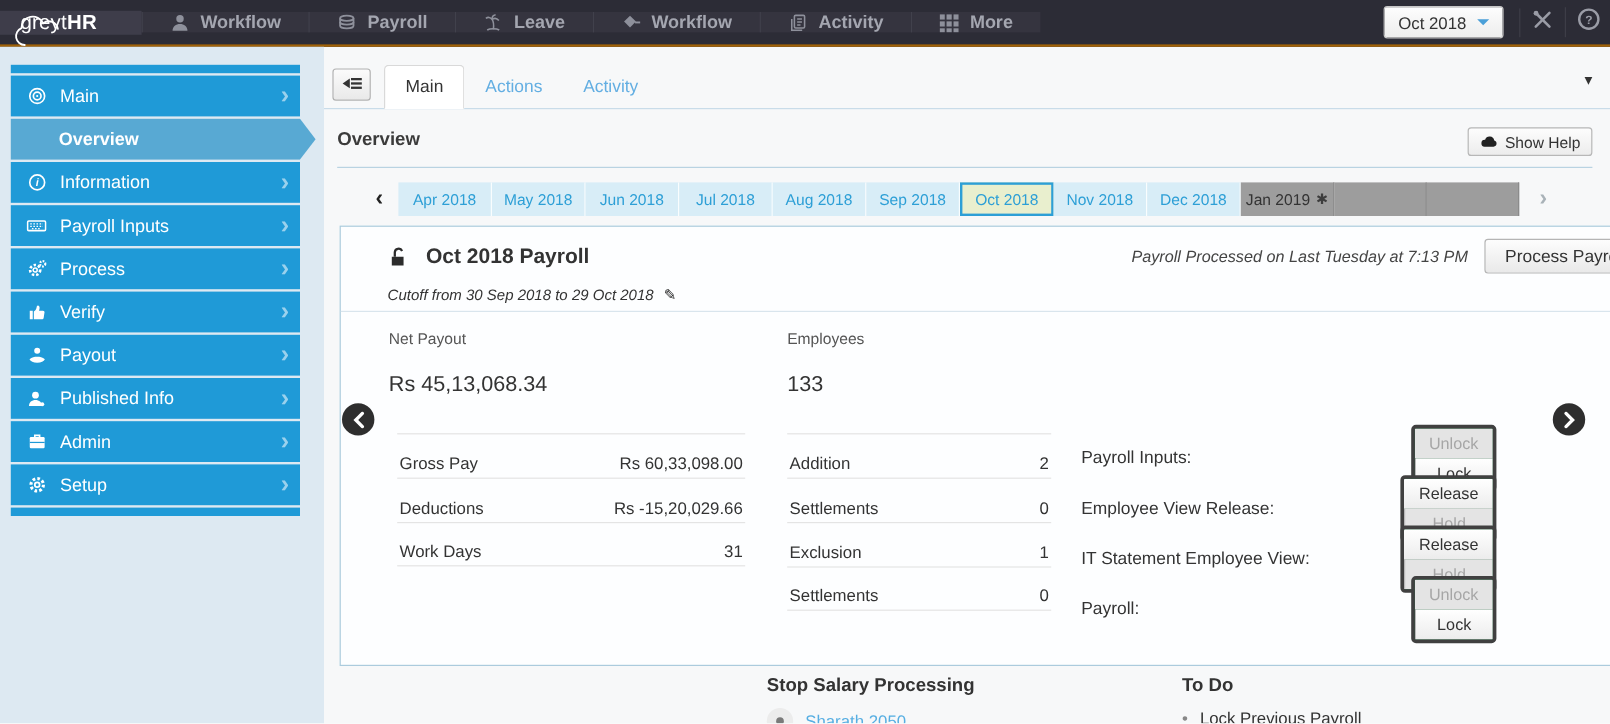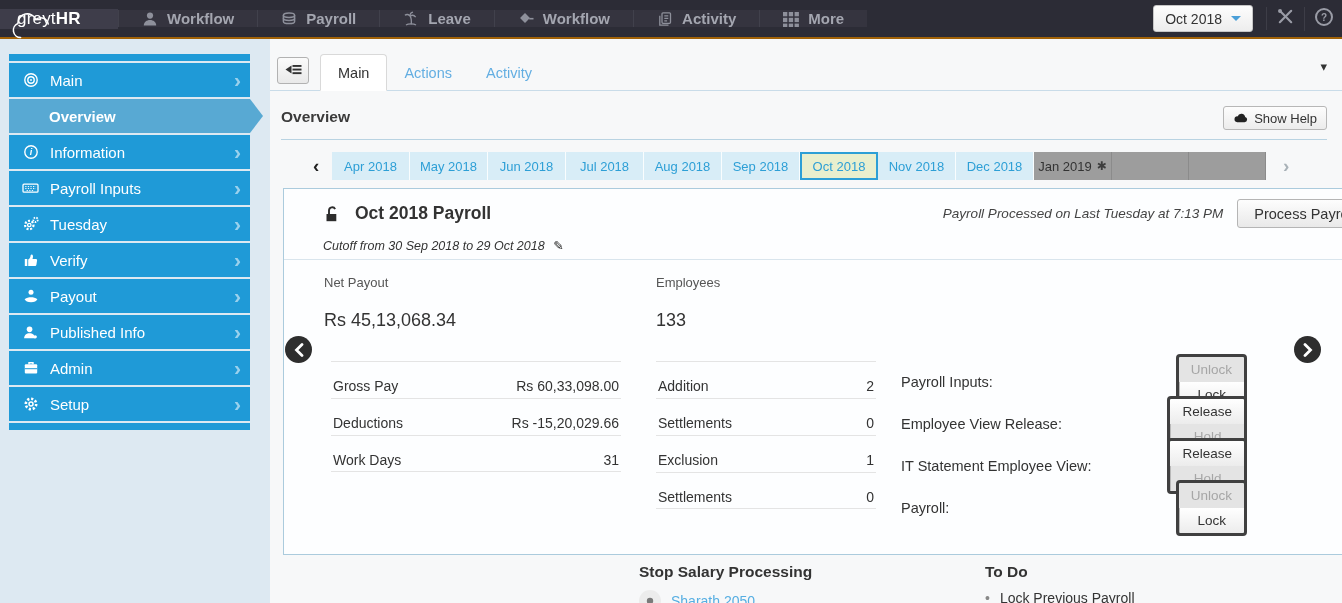--- a/index.html
+++ b/index.html
@@ -81,22 +81,22 @@
   .cutoff { position:absolute; left:39px; top:49px; font-style:italic; font-size:12.5px; color:#333; }
   .pencil { font-style:normal; margin-left:5px; color:#222; cursor:pointer; }
   .card-divider { position:absolute; left:0; right:0; top:70px; border-top:1px solid #d9e5ed; }
   .stat { position:absolute; top:86px; }
   .stat.net { left:40px; } .stat.emp { left:372px; }
   .stat-label { font-size:13px; color:#555; margin-bottom:20px; }
   .stat-value { font-size:18px; color:#333; }
 
   .tbl { position:absolute; top:172px; }
   .tbl.t1 { left:47px; width:290px; } .tbl.t2 { left:372px; width:220px; }
-  .trow { height:37px; display:flex; justify-content:space-between; align-items:flex-start;
-          border-top:1px solid #e4e4e4; font-size:14px; color:#333; padding:16px 2px; }
+  .trow { height:37px; display:flex; justify-content:space-between; align-items:flex-end;
+          border-top:1px solid #e4e4e4; font-size:14px; color:#333; padding:4px 2px; }
   .trow:last-child { border-bottom:1px solid #e4e4e4; }
 
   .ctl { position:absolute; left:617px; top:172px; width:346px; }
   .c3row { height:42px; display:flex; justify-content:space-between; align-items:center; }
   .c3label { font-size:14.5px; color:#333; }
   .seg { display:inline-flex; border:3px solid #404040; border-radius:4px; overflow:hidden; background:#14532d;flex-direction:column; }
   .seg-btn { padding:5px 12px; font-size:13.5px; border:none; background:#e4e4e4; color:#a6a6a6; font-family:inherit; cursor:pointer; }
   .seg-btn.lit { background:linear-gradient(#fff,#ececec); color:#333; }
   .seg-btn + .seg-btn { border-left:1px solid #b9b9b9; }
 
@@ -265,21 +265,21 @@
     </div>
 
     <div class="side-item">
       <span class="s-ic">
         <svg width="16" height="16" viewBox="0 0 16 16">
             <circle cx="6.3" cy="9" r="4.2" fill="none" stroke="#fff" stroke-width="2.2" stroke-dasharray="2 1.6"></circle>
             <circle cx="6.3" cy="9" r="1.7" fill="none" stroke="#fff" stroke-width="1.3"></circle>
             <circle cx="12.6" cy="3.8" r="2.2" fill="none" stroke="#fff" stroke-width="1.8" stroke-dasharray="1.4 1.1"></circle>
           </svg>
       </span>
-      <span class="s-label">Tuesday</span>
+      <span class="s-label">Process</span>
       <span class="s-chev">›</span>
     </div>
 
     <div class="side-item">
       <span class="s-ic">
         <svg width="16" height="16" viewBox="0 0 16 16" fill="#fff">
             <path d="M1.8 7h2.5v7H1.8z"></path>
             <path d="M5.2 14V7.5c1.2-.6 2-1.8 2.3-3.3.1-.8.3-1.7 1.1-1.7.9 0 1.4.8 1.4 2 0 .9-.2 1.7-.5 2.5h3.3c.8 0 1.4.6 1.3 1.3l-.7 4.4c-.1.8-.8 1.3-1.5 1.3z"></path>
           </svg>
       </span>

